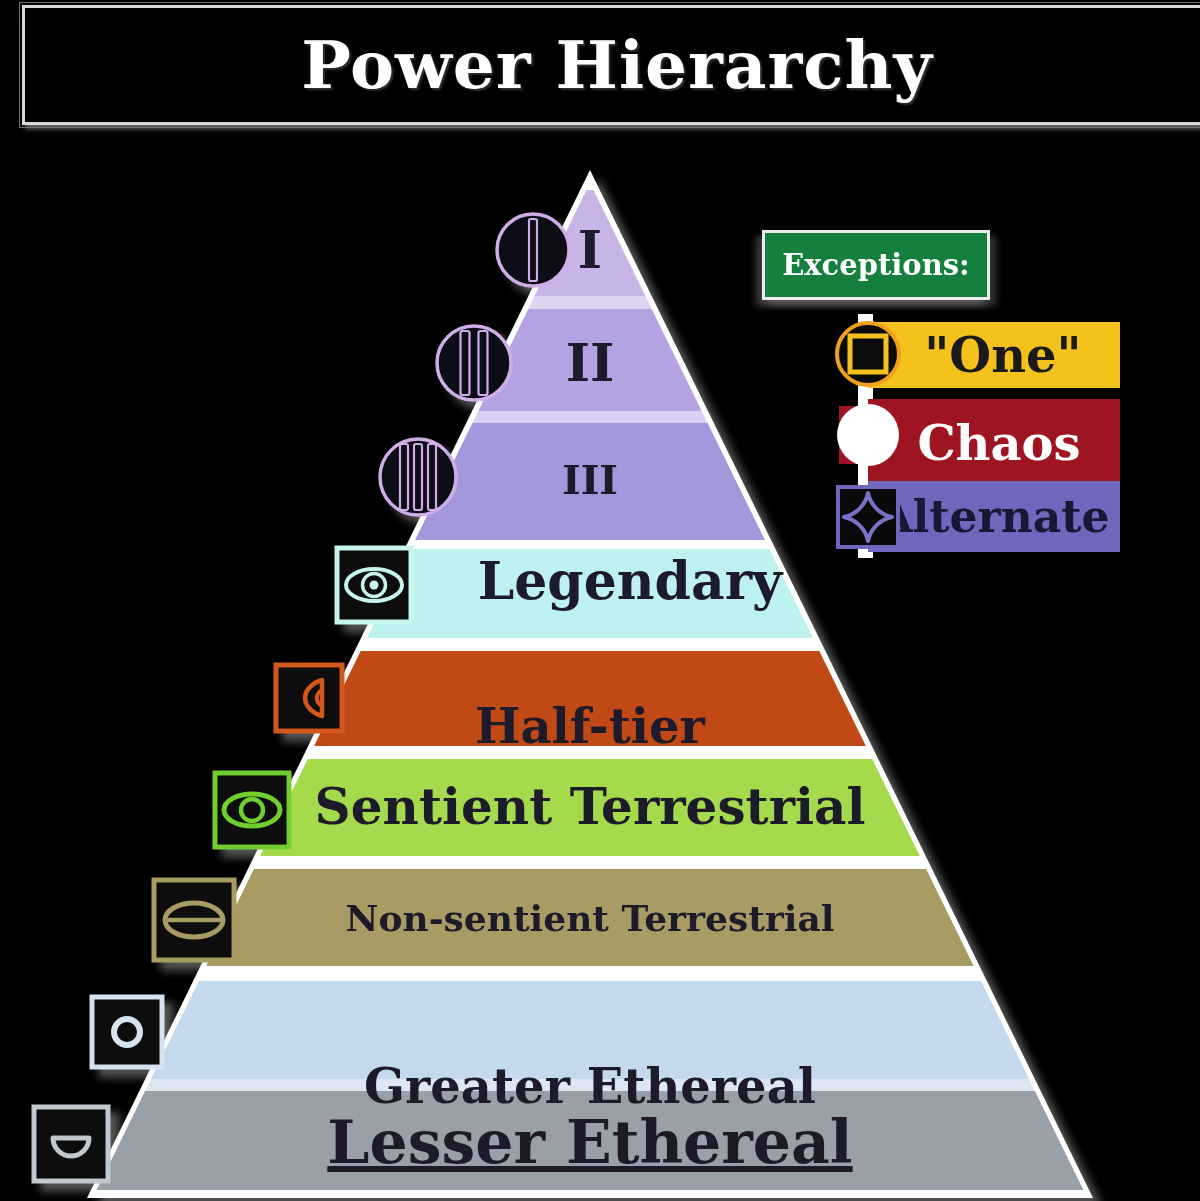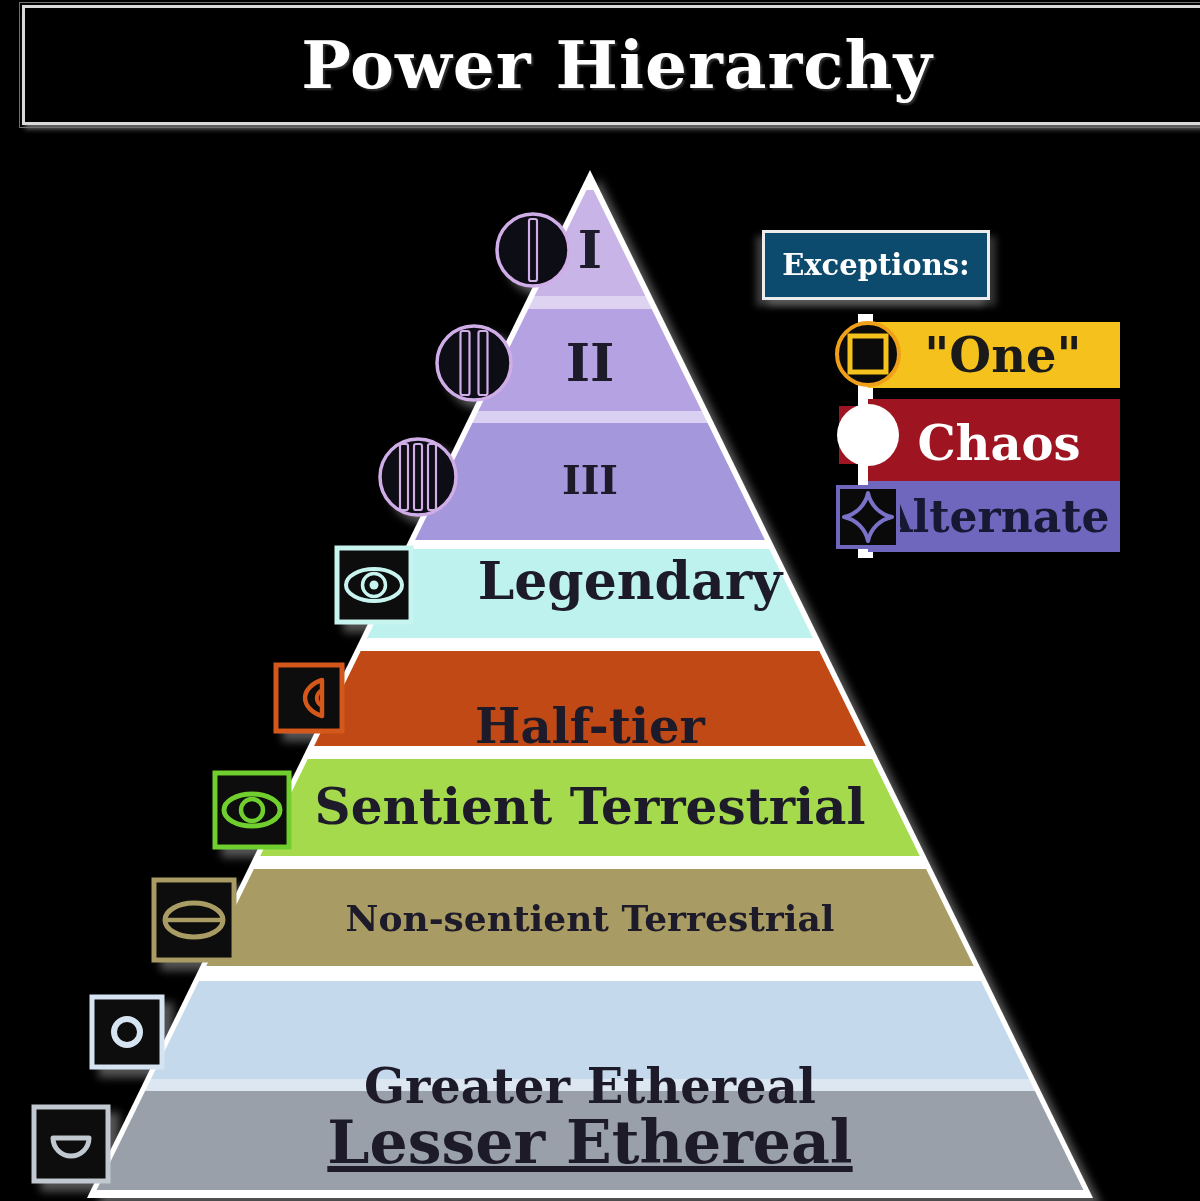--- a/index.html
+++ b/index.html
@@ -31,21 +31,21 @@
   .tl-3{top:450px;font-size:40px;}
   .tl-4{top:551px;font-size:52px;padding-left:40px;}
   .tl-5{top:696px;font-size:48px;}
   .tl-6{top:777px;font-size:50px;}
   .tl-7{top:888px;font-size:36px;}
   .tl-8{top:1056px;font-size:48px;}
   .tl-9{top:1112px;font-size:60px;text-decoration:underline;}
   
   .exceptions-box{
     position:absolute;left:762px;top:230px;width:222px;height:64px;
-    background:#0c4a6e;border:3px solid #ececec;
+    background:#15803d;border:3px solid #ececec;
     display:flex;align-items:center;justify-content:center;
     box-shadow:-6px 6px 7px rgba(150,150,150,.4),6px 6px 7px rgba(150,150,150,.35);
   }
   .exceptions-text{color:#fff;font-size:29px;font-weight:bold;}
   .legend-strip{
     position:absolute;left:858px;top:314px;width:15px;height:244px;background:#fff;
   }
   .legend-band{
     position:absolute;left:868px;width:252px;
     display:flex;align-items:center;justify-content:center;

